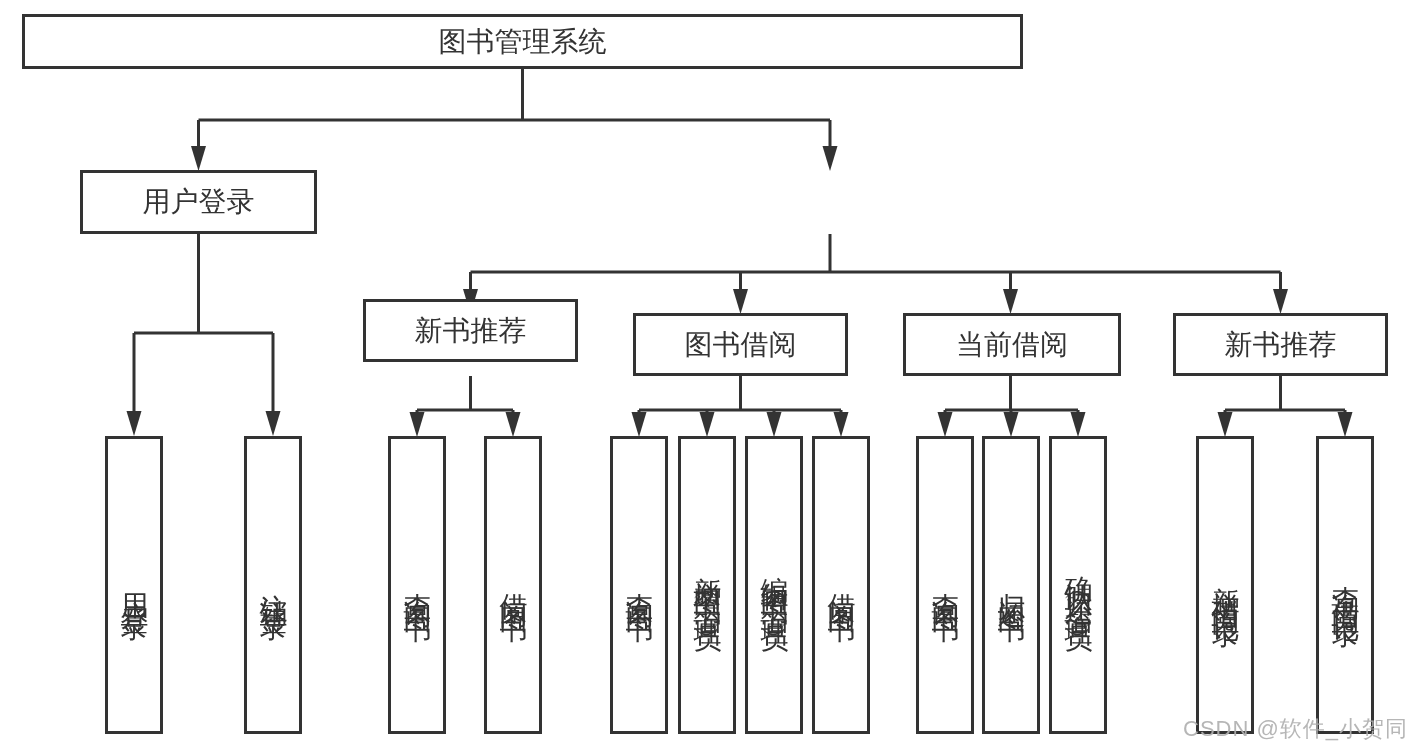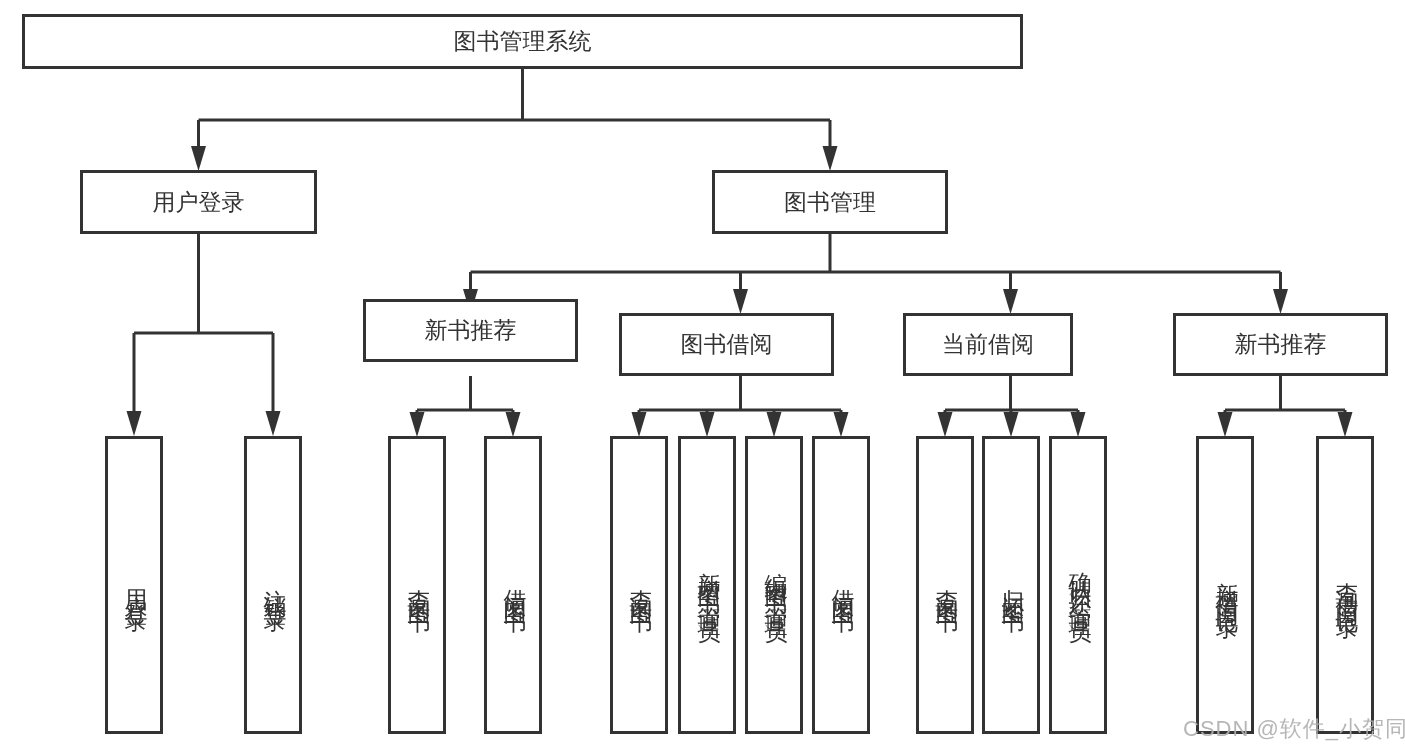--- a/index.html
+++ b/index.html
@@ -27,24 +27,23 @@
     box-sizing: border-box;
     background: #ffffff;
     border: 3px solid #333333;
     color: #333333;
     display: flex;
     align-items: center;
     justify-content: center;
     z-index: 2;
   }
   .box .lbl {
-    font-size: 23px;
+    font-size: 28px;
     color: #333333;
     white-space: nowrap;
-    font-family: Liberation Mono, monospace;
   }
   .leaf .lbl {
     writing-mode: vertical-rl;
     text-orientation: mixed;
     letter-spacing: 7px;
     line-height: 1;
   }
   .watermark {
     position: absolute;
     left: 1183px;
@@ -134,31 +133,28 @@
     </g>
   </svg>
 
   <div class="box" style="left:22px; top:14px; width:1001px; height:55px;">
     <span class="lbl">图书管理系统</span>
   </div>
 
   <div class="box" style="left:80px; top:170px; width:237px; height:64px;">
     <span class="lbl">用户登录</span>
   </div>
-  <div class="box" style="left:712px; top:170px; width:236px; height:64px;">
-    <span class="lbl">图书管理</span>
-  </div>
 
   <div class="box" style="left:363px; top:299px; width:215px; height:63px;">
     <span class="lbl">新书推荐</span>
   </div>
-  <div class="box" style="left:619px; top:313px; width:215px; height:63px;">
+  <div class="box" style="left:633px; top:313px; width:215px; height:63px;">
     <span class="lbl">图书借阅</span>
   </div>
-  <div class="box" style="left:903px; top:313px; width:170px; height:63px;text-align:center;">
+  <div class="box" style="left:903px; top:313px; width:218px; height:63px;text-align:center;">
     <span class="lbl">当前借阅</span>
   </div>
   <div class="box" style="left:1173px; top:313px; width:215px; height:63px;">
     <span class="lbl">新书推荐</span>
   </div>
 
   <div class="box leaf" style="left:105px; top:436px; width:58px; height:298px;">
     <span class="lbl">用户登录</span>
   </div>
   <div class="box leaf" style="left:244px; top:436px; width:58px; height:298px;">

